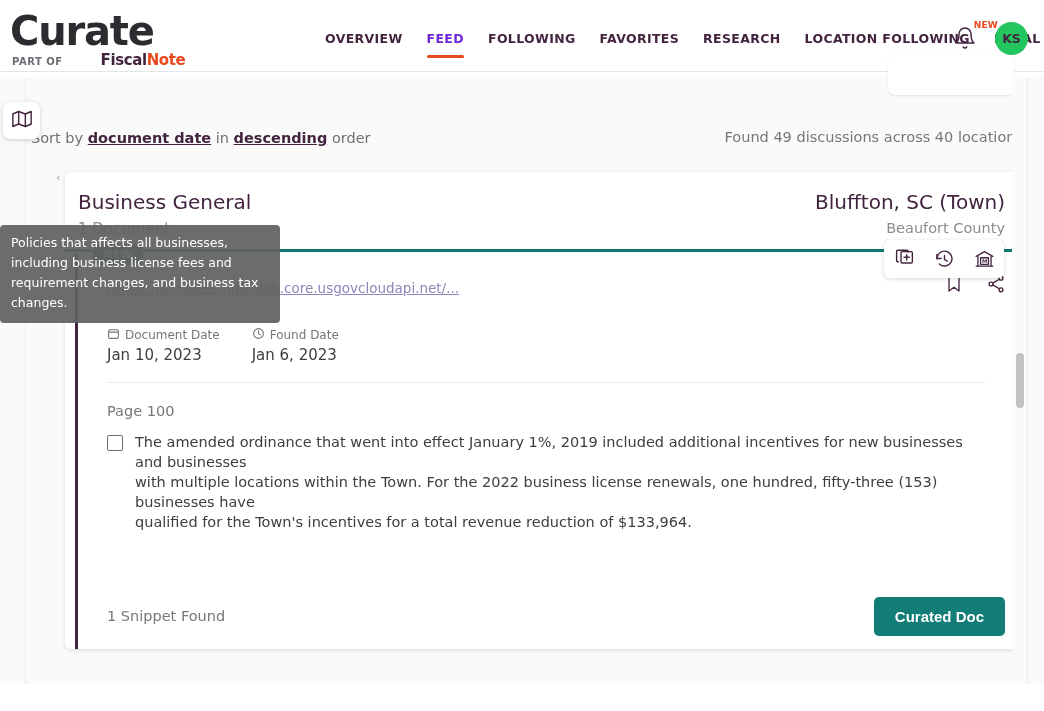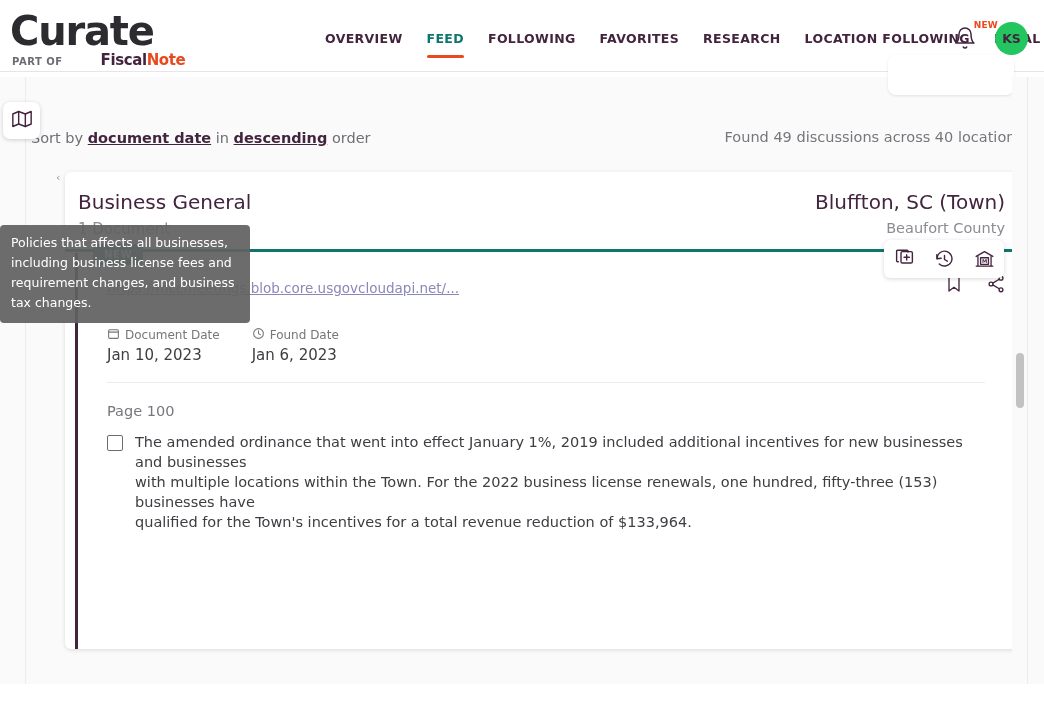--- a/index.html
+++ b/index.html
@@ -40,21 +40,21 @@
     position: absolute; left: 313px; top: 0; height: 77px;
     display: flex; align-items: center; gap: 0;
   }
   .nav-item {
     position: relative;
     font-size: 12.5px; font-weight: 700; letter-spacing: .35px;
     color: #43243f; text-decoration: none;
     padding: 4px 8px; margin: 0 4px;
     cursor: pointer; white-space: nowrap;
   }
-  .nav-item.active { color: #0f766e; }
+  .nav-item.active { color: #6d28d9; }
   .nav-underline {
     position: absolute; left: 8px; right: 8px; bottom: -8px;
     height: 3px; background: #e8491d; border-radius: 2px;
   }
   .nav-new {
     position: absolute; top: -7px; right: -20px;
     font-size: 9px; font-weight: 700; color: #e8491d; letter-spacing: .2px;
   }
   .bell {
     position: absolute; left: 953px; top: 26px;
@@ -233,21 +233,21 @@
   .curated-btn {
     background: #127c77; color: #ffffff;
     font-size: 15px; font-weight: 700;
     border: none; border-radius: 5px;
     padding: 11px 21px; cursor: pointer;
   }
 
   
   .tooltip {
     position: absolute; left: 0; top: 148px;
-    width: 250px;
+    width: 280px;
     background: rgba(97,97,97,.93);
     color: #ffffff;
     font-size: 12.5px; line-height: 20px;
     padding: 8px 11px 10px 11px;
     border-radius: 4px;
     z-index: 60;
   }
 
   
   .scroll-track {
@@ -424,20 +424,24 @@
         <div class="snippet-row">
           <div class="snip-check"></div>
           <div class="snip-text">
             <div>The amended ordinance that went into effect January 1%, 2019 included additional incentives for new businesses and businesses</div>
             <div>with multiple locations within the Town. For the 2022 business license renewals, one hundred, fifty-three (153) businesses have</div>
             <div>qualified for the Town's incentives for a total revenue reduction of $133,964.</div>
           </div>
         </div>
       </div>
 
+      <div class="card-foot">
+        <span class="snip-count">1 Snippet Found</span>
+        <button class="curated-btn">Curated Doc</button>
+      </div>
 
     </div>
 
     <div class="scroll-track">
       <div class="scroll-thumb"></div>
     </div>
   </div>
 
   <div class="tooltip">Policies that affects all businesses, including business license fees and requirement changes, and business tax changes.</div>
 

